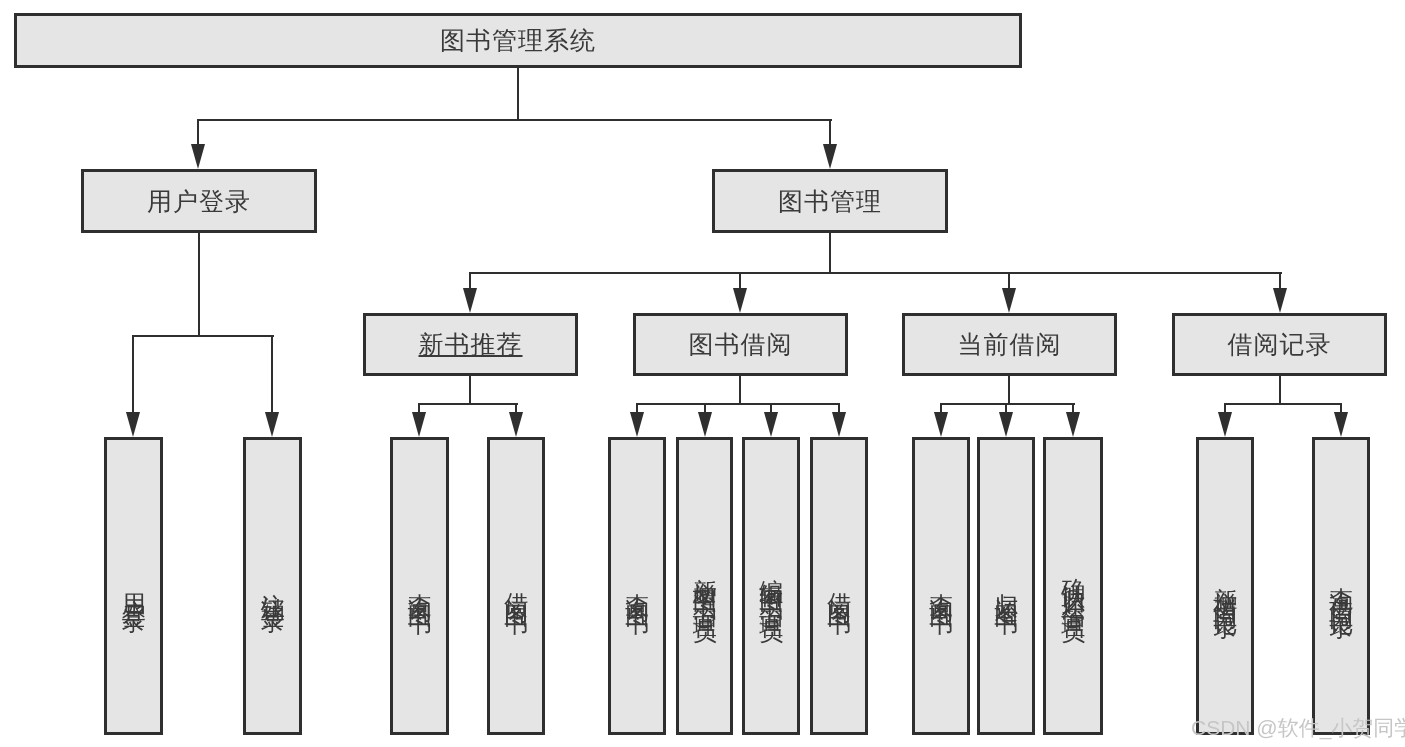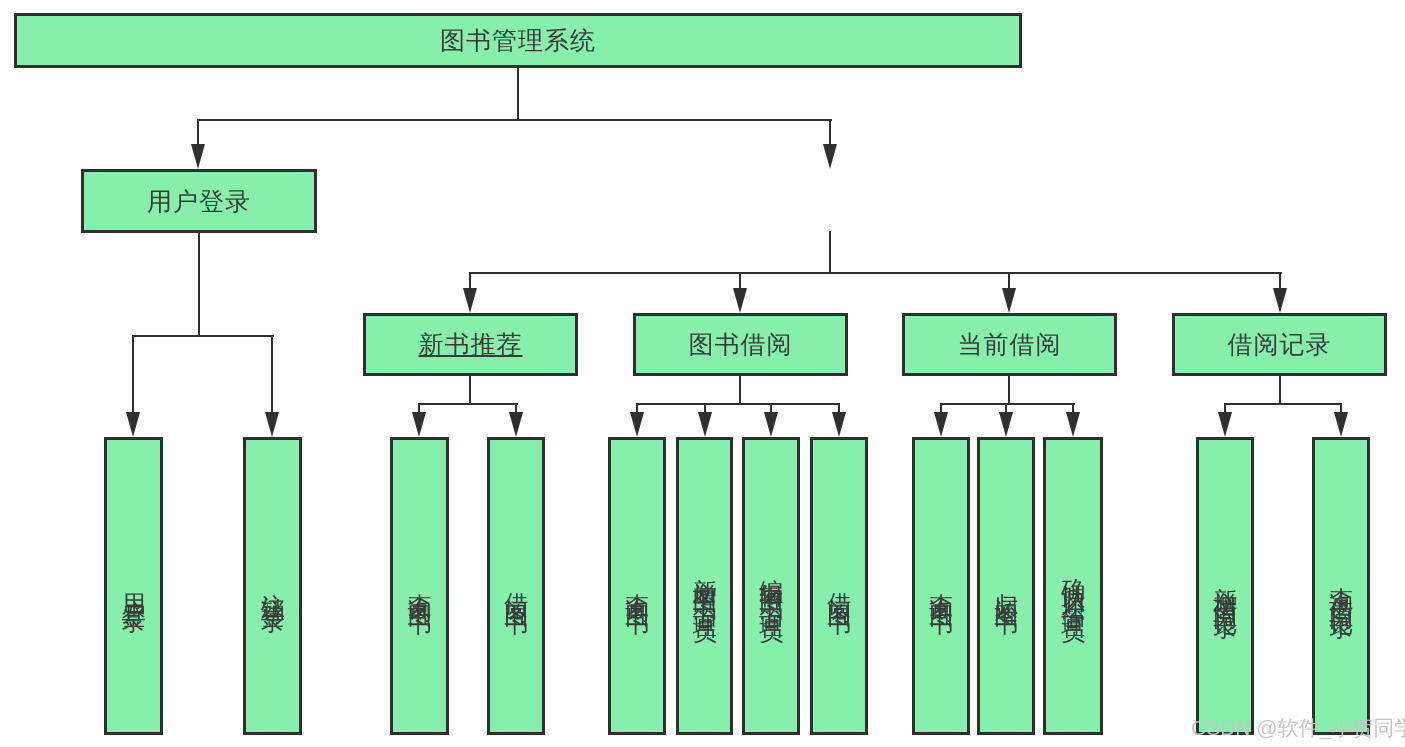--- a/index.html
+++ b/index.html
@@ -8,21 +8,21 @@
     width: 1405px;
     height: 747px;
     background: #ffffff;
     font-family: "Liberation Sans", sans-serif;
     overflow: hidden;
   }
   .box {
     position: absolute;
     box-sizing: border-box;
     border: 3px solid #2f2f2f;
-    background: #86efac;
+    background: #e5e5e5;
     display: flex;
     align-items: center;
     justify-content: center;
     color: #3a3a3a;
   }
   .h-label { font-size: 25px; letter-spacing: 1px; white-space: nowrap; }
   .lvl1 { left: 14px; top: 13px; width: 1008px; height: 55px; }
   .lvl2 { top: 169px; width: 236px; height: 64px; }
   .lvl3 { top: 313px; width: 215px; height: 63px; }
   .leaf { top: 437px; height: 298px; }
@@ -72,20 +72,23 @@
     <span class="h-label">图书管理系统</span>
   </div>
 
   <div class="vline" style="left:517px; top:66px; height:54px;"></div>
   <div class="hline" style="left:197px; top:119px; width:635px;"></div>
   <div class="arrow" style="left:191px; top:121px; height:48px;"></div>
   <div class="arrow" style="left:823px; top:121px; height:48px;"></div>
 
   <div class="box lvl2" style="left:81px;">
     <span class="h-label">用户登录</span>
+  </div>
+  <div class="box lvl2" style="left:712px;">
+    <span class="h-label">图书管理</span>
   </div>
 
   <div class="vline" style="left:198px; top:231px; height:104px;"></div>
   <div class="hline" style="left:132px; top:335px; width:142px;"></div>
   <div class="arrow" style="left:126px; top:337px; height:100px;"></div>
   <div class="arrow" style="left:265px; top:337px; height:100px;"></div>
 
   <div class="vline" style="left:829px; top:231px; height:41px;"></div>
   <div class="hline" style="left:469px; top:272px; width:813px;"></div>
   <div class="arrow" style="left:463px; top:274px; height:39px;"></div>

